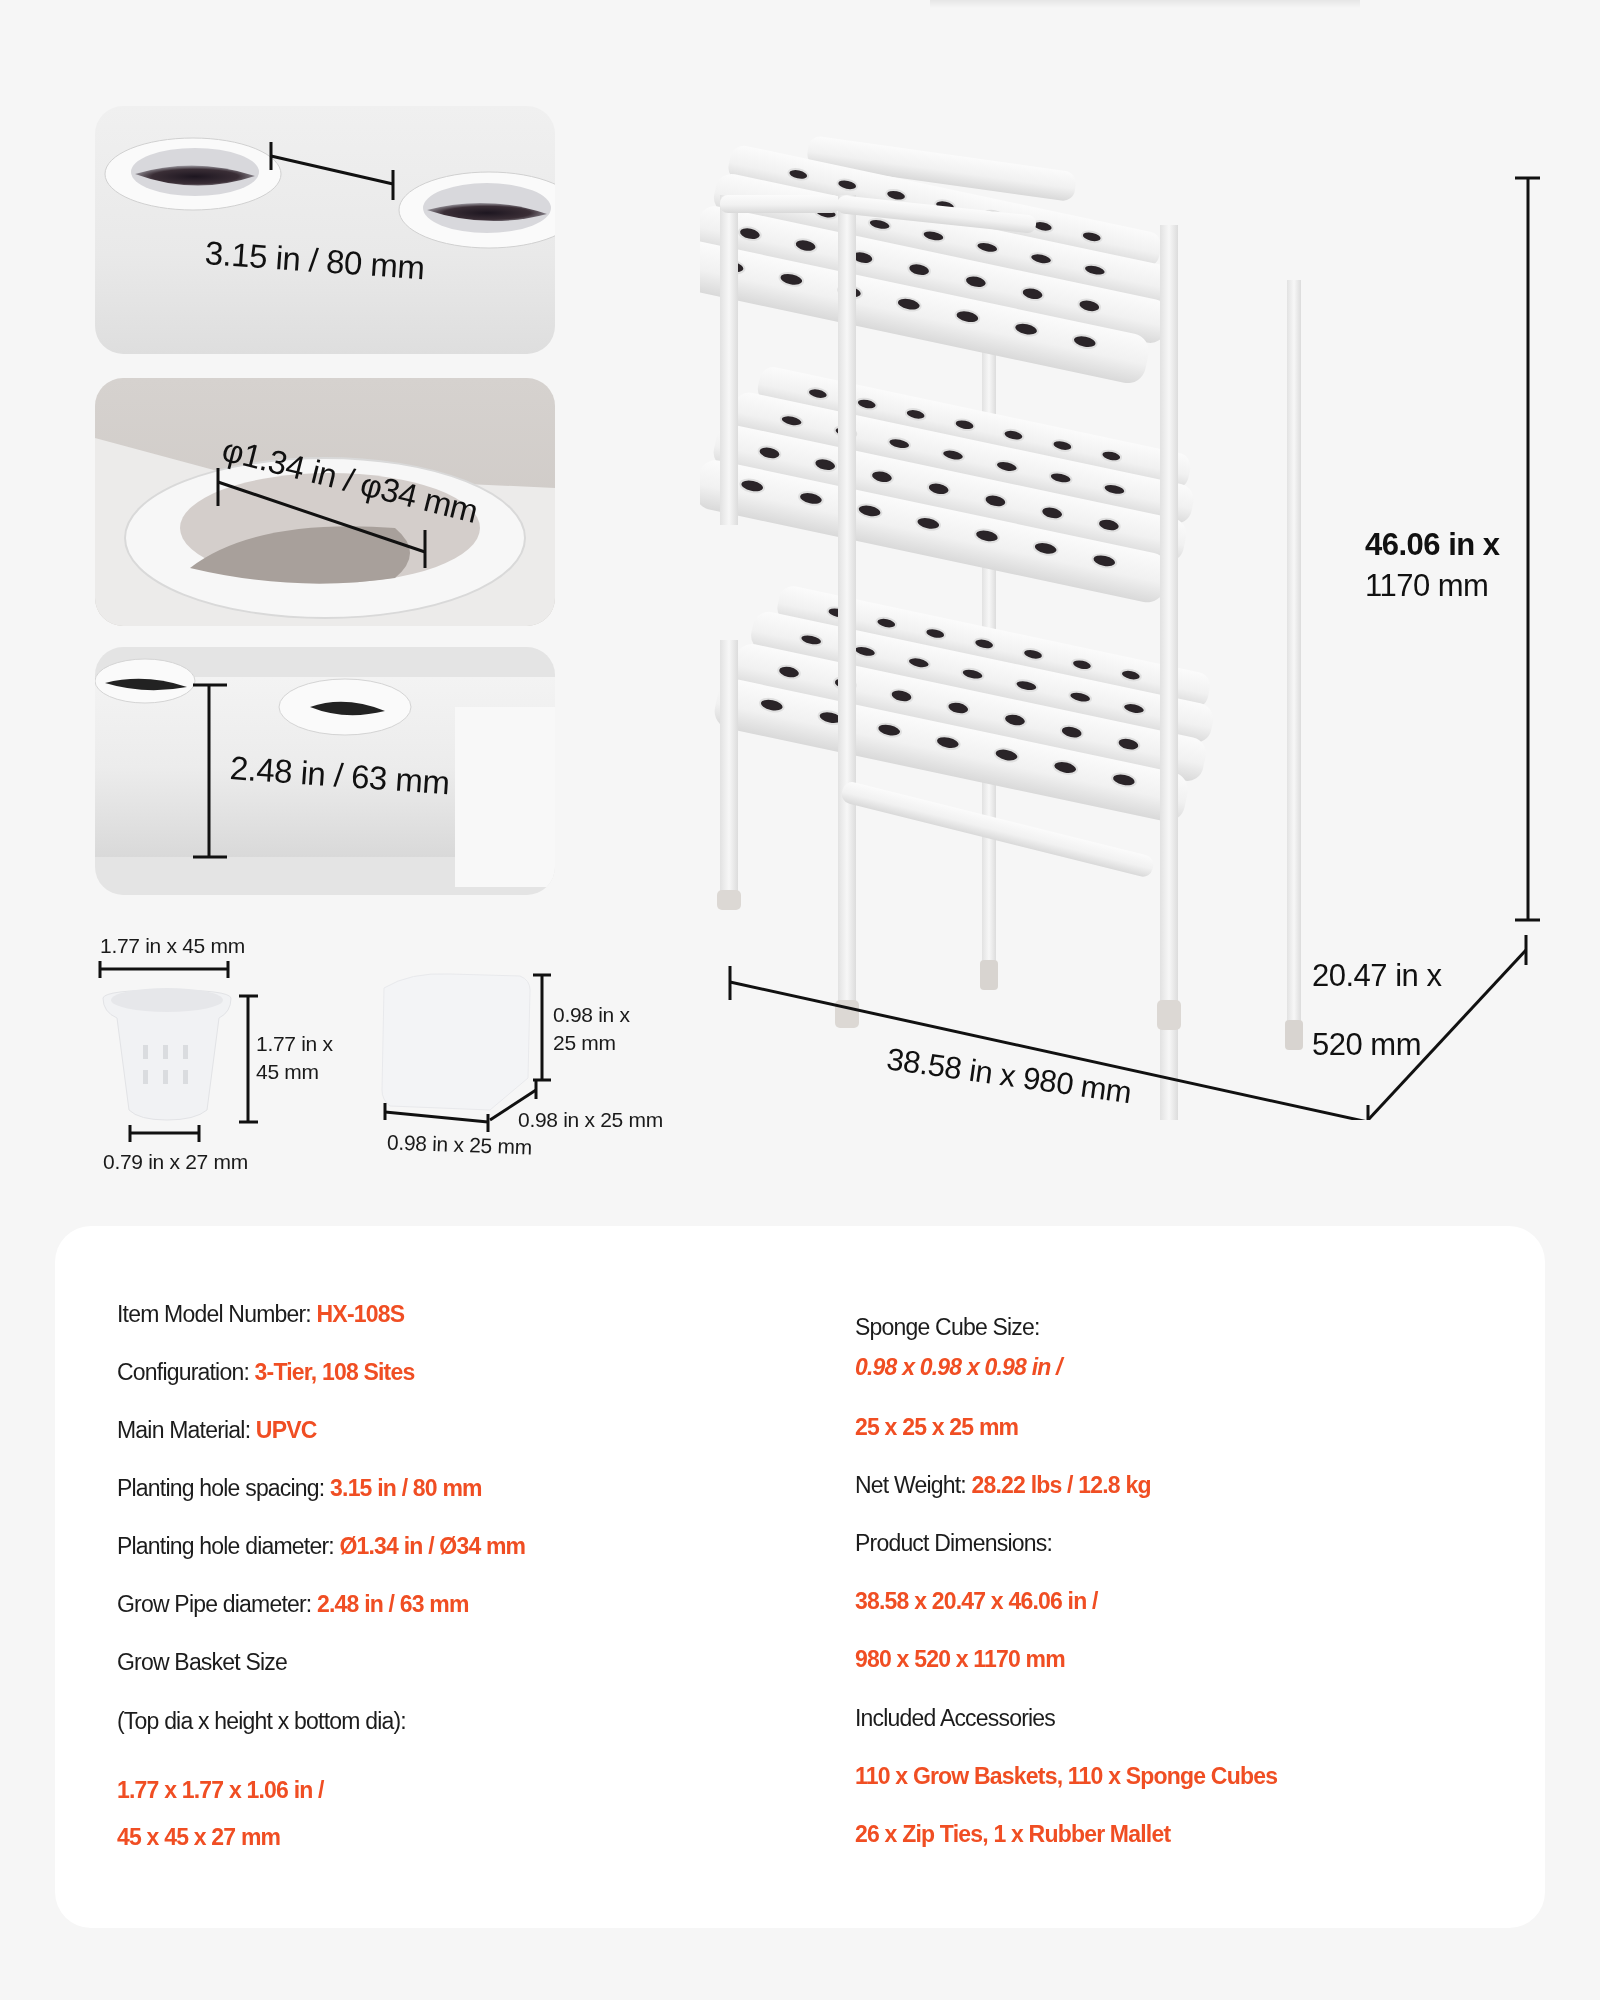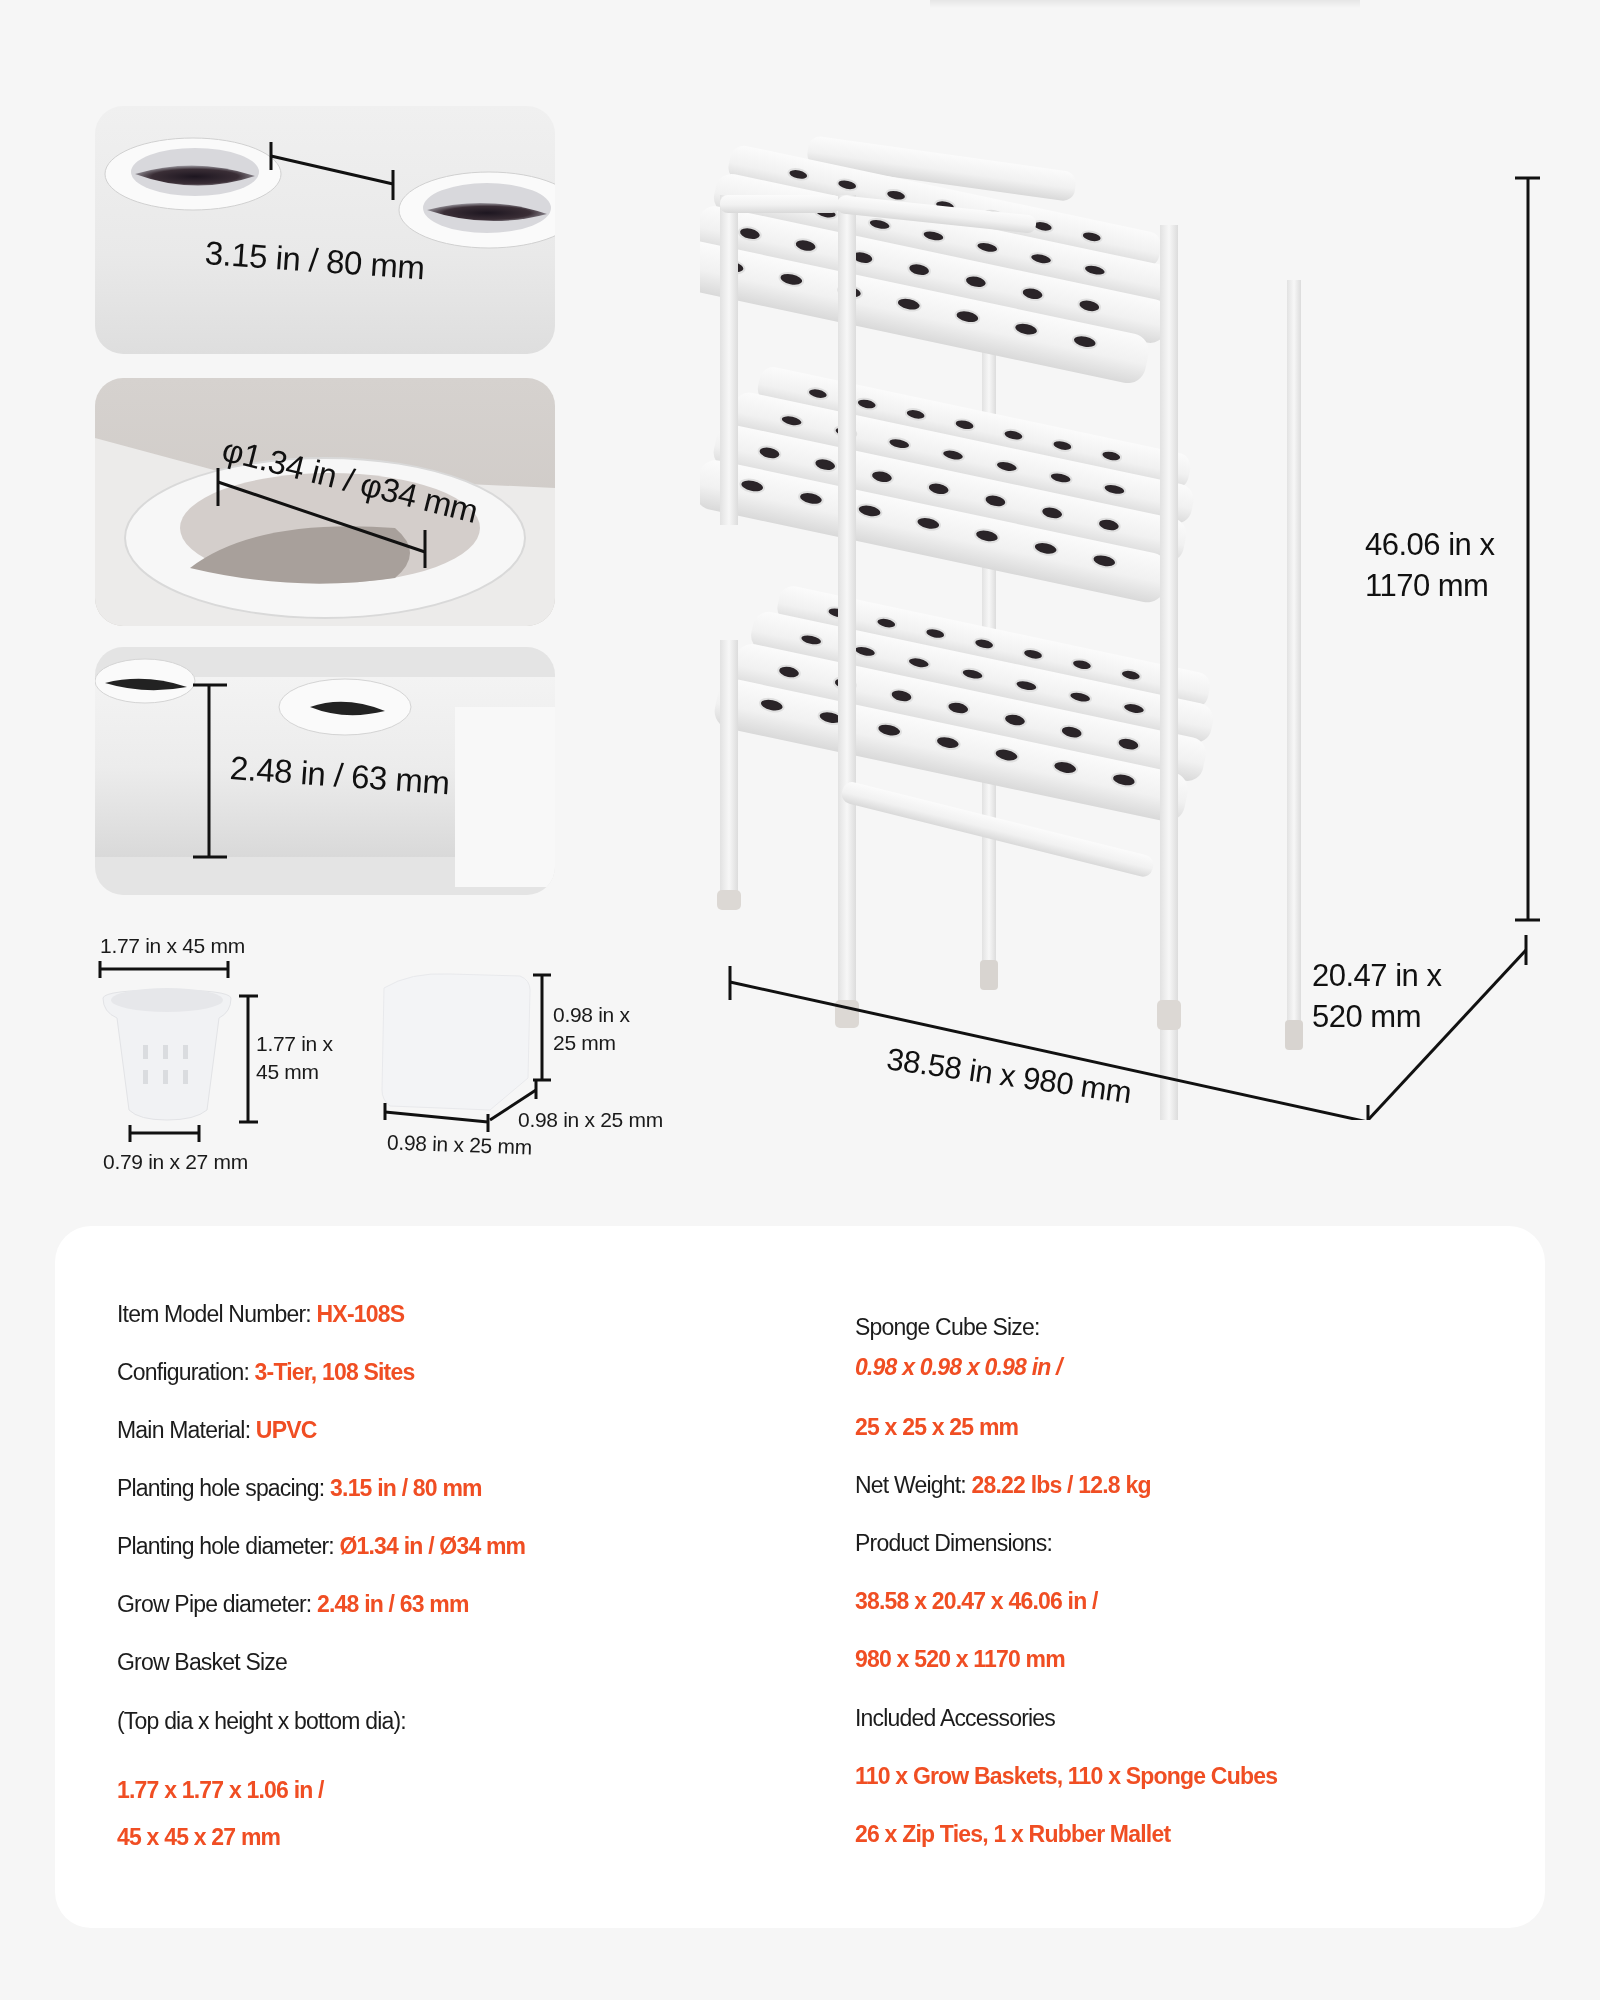--- a/index.html
+++ b/index.html
@@ -313,24 +313,24 @@
       <line x1="828" y1="58" x2="828" y2="800"></line>
       <line x1="815" y1="58" x2="840" y2="58"></line>
       <line x1="815" y1="800" x2="840" y2="800"></line>
       <line x1="30" y1="862" x2="668" y2="1002"></line>
       <line x1="30" y1="846" x2="30" y2="880"></line>
       <line x1="668" y1="985" x2="668" y2="1000"></line>
       <line x1="668" y1="1000" x2="826" y2="830"></line>
       <line x1="826" y1="815" x2="826" y2="845"></line>
     </g>
   </svg>
-  <div class="big-label" style="left:665px; top:404px;">46.06 in x</div>
+  <div class="big-label" style="left:665px; top:404px;font-weight:bold;">46.06 in x</div>
   <div class="big-label" style="left:665px; top:445px;">1170 mm</div>
   <div class="big-label" style="left:612px; top:835px;">20.47 in x</div>
-  <div class="big-label" style="left:612px; top:876px;">520 mm</div>
+  <div class="big-label" style="left:612px; top:904px;">520 mm</div>
   <div class="big-label" style="left:187px; top:918px; transform: rotate(8deg); transform-origin:left center;">38.58 in x 980 mm</div>
 </div>
 
 <div class="spec-card">
   <div class="spec-col" style="left:62px;">
     <div class="spec-line" style="top:67px;"><span>Item Model Number: </span><span class="spec-val">HX-108S</span></div>
     <div class="spec-line" style="top:125px;"><span>Configuration: </span><span class="spec-val">3-Tier, 108 Sites</span></div>
     <div class="spec-line" style="top:183px;"><span>Main Material: </span><span class="spec-val">UPVC</span></div>
     <div class="spec-line" style="top:241px;"><span>Planting hole spacing: </span><span class="spec-val">3.15 in / 80 mm</span></div>
     <div class="spec-line" style="top:299px;"><span>Planting hole diameter: </span><span class="spec-val">Ø1.34 in / Ø34 mm</span></div>

